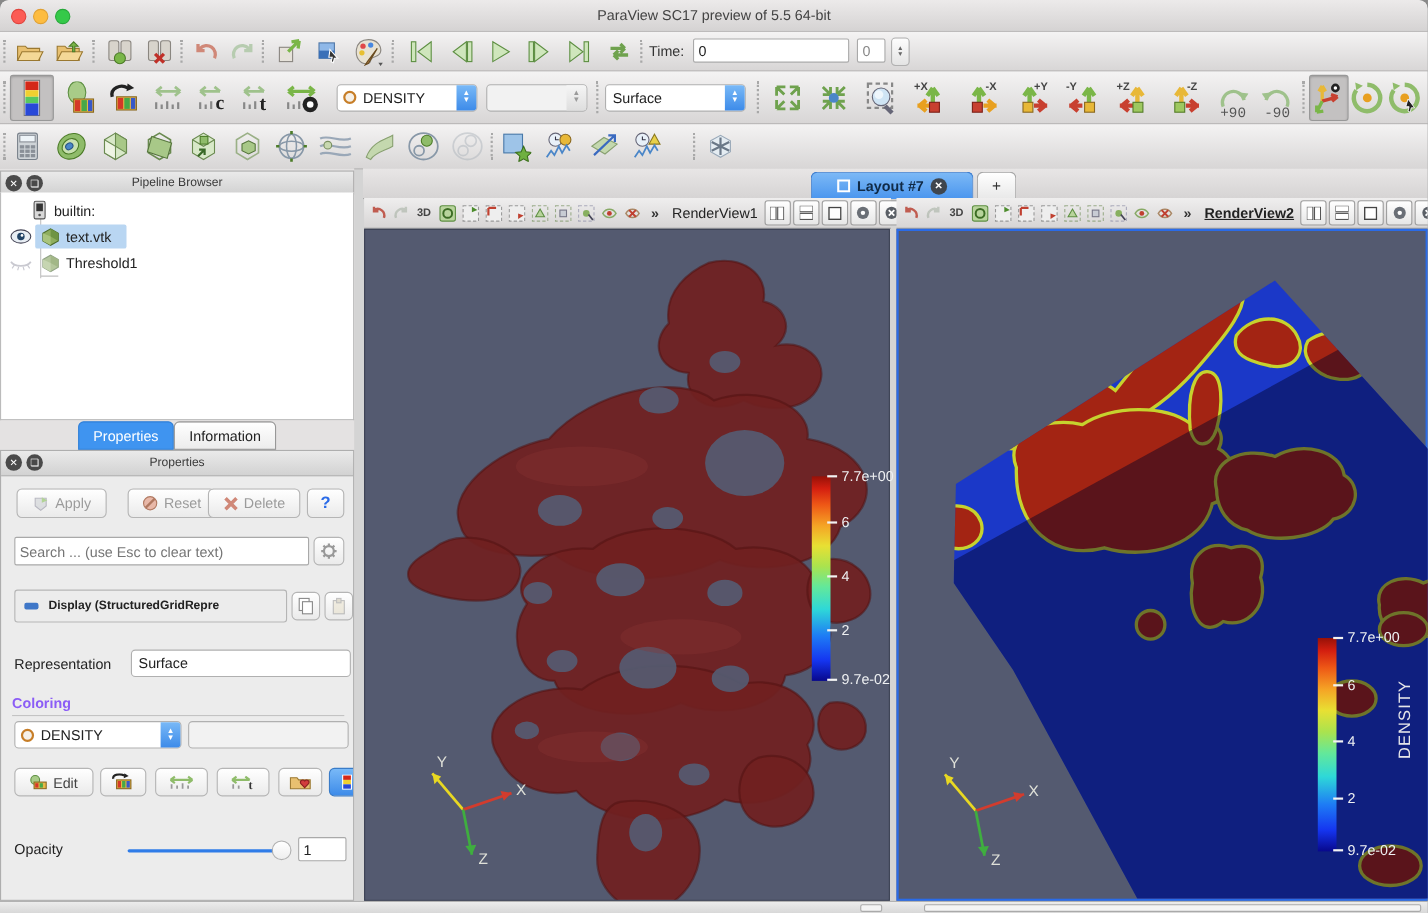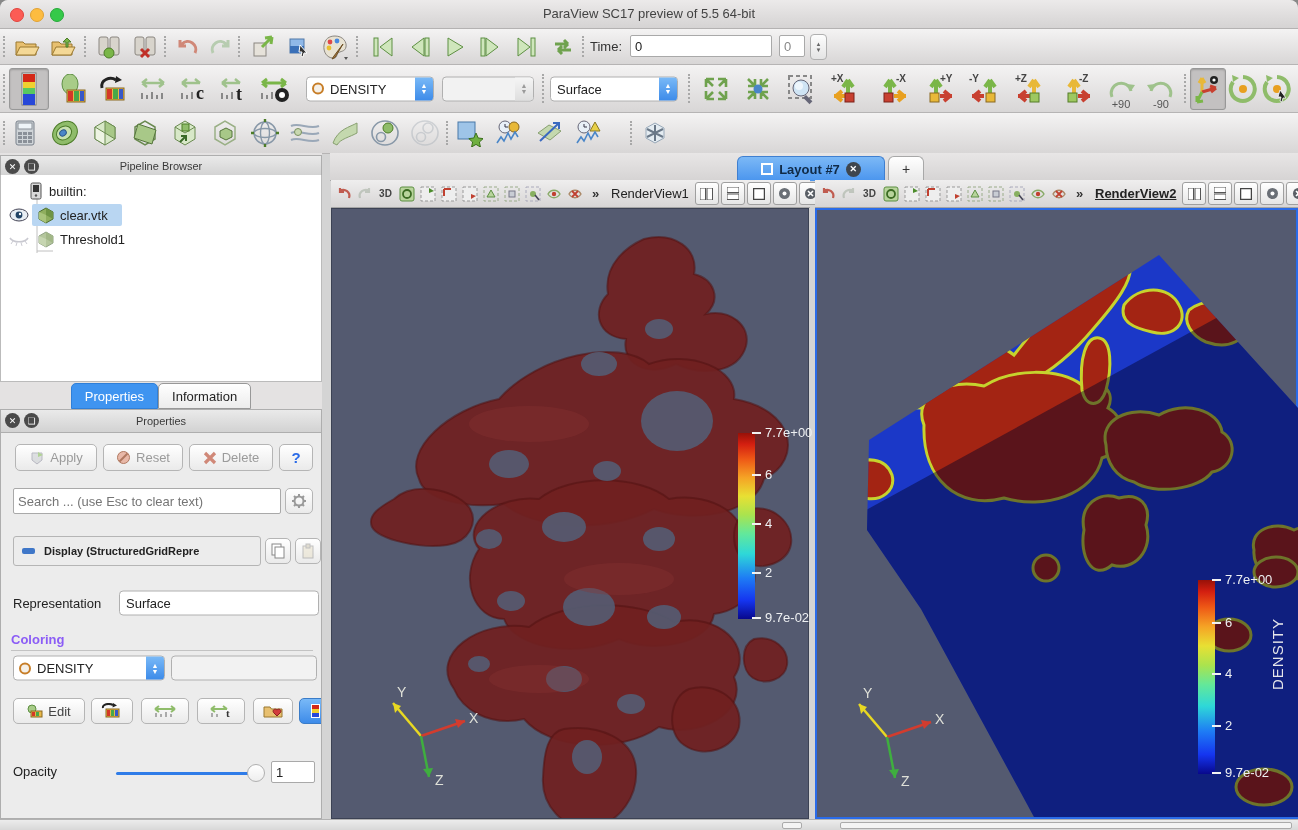--- a/index.html
+++ b/index.html
@@ -24,21 +24,21 @@
   .stepper{width:15px;height:24px;background:linear-gradient(#fdfdfd,#e4e4e4);border:1px solid #b0b0b0;border-radius:4px;display:flex;flex-direction:column;align-items:center;justify-content:center;font-size:6px;color:#666;line-height:6px;}
   
   .combo{position:absolute;top:50%;transform:translateY(-50%);background:#fff;border:1px solid #b0b0b0;border-radius:4px;height:25px;display:flex;align-items:center;font-size:13px;color:#222;box-sizing:border-box;}
   .combo .ctext{padding:0 6px;white-space:nowrap;overflow:hidden;flex:1;}
   .combo .cap{width:18px;height:100%;border-radius:0 3px 3px 0;background:linear-gradient(#79b9f7,#3d8be9);color:#fff;display:flex;flex-direction:column;align-items:center;justify-content:center;font-size:7px;line-height:6px;}
   .combo.disabled{background:#f2f2f2;color:#999;}
   .combo.disabled .cap{background:linear-gradient(#f5f5f5,#dedede);color:#9a9a9a;}
   .dot-ico{width:8px;height:8px;border-radius:50%;background:#f5f0e8;border:2px solid #c77e28;margin-left:5px;flex:none;}
   
   .ic{display:block;}
-  .rotlbl{position:absolute;bottom:0;left:50%;transform:translateX(-50%);font-size:11px;color:#555;}
+  .rotlbl{position:absolute;bottom:0;left:50%;transform:translateX(-50%);font-size:13px;color:#555;font-family:Liberation Mono, monospace;}
   
   .leftcol{position:absolute;left:0;top:153px;width:322px;height:666px;background:#e4e2e2;}
   .dockhead{position:relative;height:22px;background:linear-gradient(#eaeaea,#d2d2d2);border:1px solid #aeaeae;display:flex;align-items:center;justify-content:center;font-size:11px;color:#3a3a3a;}
   .dockbtn{position:absolute;top:3px;width:15px;height:15px;border-radius:50%;background:#4a4a4a;color:#fff;font-size:9px;display:flex;align-items:center;justify-content:center;}
   .dockbtn.b1{left:4px;} .dockbtn.b2{left:23px;}
   .tree{position:absolute;left:0;top:22px;right:0;bottom:0;background:#fff;border:1px solid #bbb;border-top:none;}
   .trow{position:relative;height:24px;display:flex;align-items:center;font-size:13px;color:#222;}
   .sel-bg{background:#b9d6f2;border-radius:2px;display:flex;align-items:center;height:22px;padding-right:14px;}
   .tabsrow{position:absolute;left:0;top:230px;width:100%;height:26px;display:flex;justify-content:center;align-items:flex-end;gap:0;}
   .ptab{height:24px;padding:0 13px;display:flex;align-items:center;font-size:13px;border:1px solid #989898;background:linear-gradient(#ffffff,#ececec);color:#222;border-radius:5px 5px 0 0;}
@@ -531,21 +531,21 @@
             <ellipse cx="10" cy="7" rx="9" ry="6" fill="#e8eef4" stroke="#445"></ellipse>
             <circle cx="10" cy="7" r="3.4" fill="#246"></circle>
             <circle cx="11" cy="6" r="1.2" fill="#fff"></circle>
           </svg>
         <span class="sel-bg">
           <svg width="20" height="18" style="margin:0 4px">
               <path d="M3,6 L10,2 L17,6 L17,13 L10,17 L3,13 Z" fill="#8fae5e" stroke="#4c6c2c"></path>
               <path d="M10,2 L10,9 L17,13 L17,6 Z" fill="#6f9444"></path>
               <path d="M3,6 L10,9 L10,17 L3,13 Z" fill="#a9c47c"></path>
             </svg>
-          <span>clear.vtk</span>
+          <span>text.vtk</span>
         </span>
       </div>
       <div class="trow" style="padding-left:8px">
         <svg width="20" height="14" style="margin-right:3px" opacity="0.45">
             <path d="M1,6 C4,11 16,11 19,6" fill="none" stroke="#889" stroke-width="1.6"></path>
             <path d="M4,9 l-2,3 M8,10.5 l-1,3.4 M12,10.5 l1,3.4 M16,9 l2,3" stroke="#889"></path>
           </svg>
         <svg width="20" height="18" style="margin:0 4px" opacity="0.75">
             <path d="M3,6 L10,2 L17,6 L17,13 L10,17 L3,13 Z" fill="#9cb47c" stroke="#6c845c"></path>
             <path d="M10,2 L10,9 L17,13 L17,6 Z" fill="#84a060"></path>
@@ -566,21 +566,21 @@
         <div class="dockbtn b2">❏</div>
         <span>Properties</span>
       </div>
       <div class="pbtn disabled" style="left:14px;top:34px;width:82px;height:27px">
           <svg width="16" height="16" opacity=".55">
             <path d="M3,3 h10 v7 l-5,4 -5,-4 z" fill="#c8ccd0" stroke="#889"></path>
             <path d="M9,2 l5,3 -5,2 z" fill="#7ab648"></path>
           </svg>
           <span>Apply</span>
         </div>
-      <div class="pbtn disabled" style="left:102px;top:34px;width:80px;height:27px">
+      <div class="pbtn disabled" style="left:115px;top:34px;width:80px;height:27px">
           <svg width="15" height="15">
             <circle cx="7.5" cy="7.5" r="6" fill="#e8b8a8" stroke="#b07860"></circle>
             <path d="M3.5,11.5 L11.5,3.5" stroke="#b07860" stroke-width="2"></path>
           </svg>
           <span>Reset</span>
         </div>
       <div class="pbtn disabled" style="left:188px;top:34px;width:84px;height:27px">
           <svg width="14" height="14">
             <path d="M2,2 L12,12 M12,2 L2,12" stroke="#d08878" stroke-width="3.2"></path>
           </svg>

